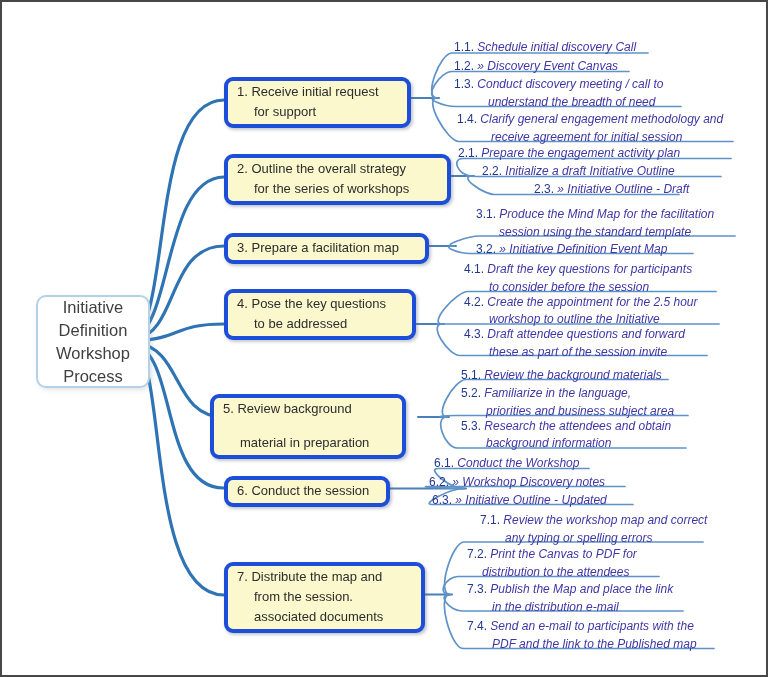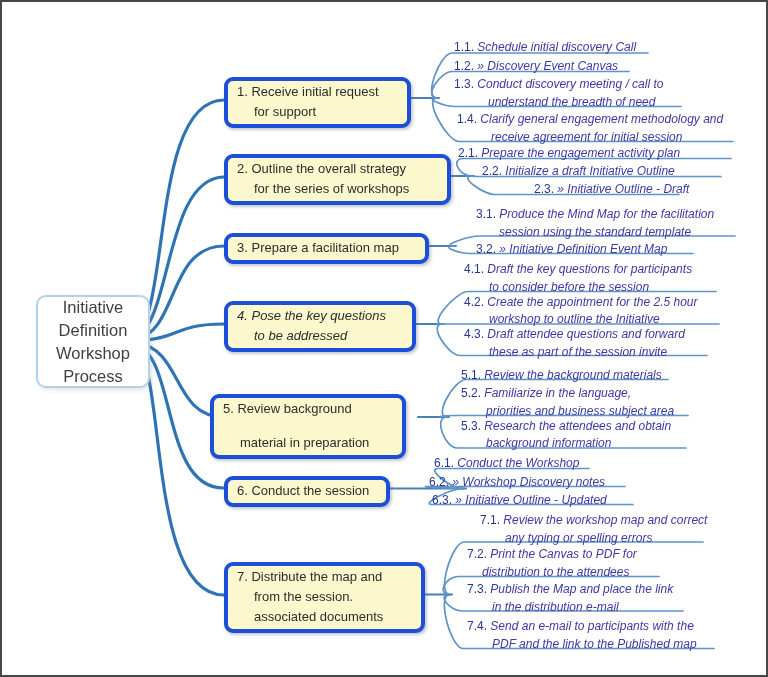--- a/index.html
+++ b/index.html
@@ -116,21 +116,21 @@
       <div class="topic" style="left: 222px; top: 231px; min-width: 205px; min-height: 27px;">
         <div class="bline"><span>3.</span> <span>Prepare a facilitation map</span></div>
       </div>
       <div class="item" style="left: 474px; top: 204px;">
         <div><span class="inum">3.1.</span> <span>Produce the Mind Map for the facilitation</span></div>
         <div style="margin-left: 23px;"><span>session using the standard template</span></div>
       </div>
       <div class="item" style="left: 474px; top: 238.5px;">
         <div><span class="inum">3.2.</span> <span>» Initiative Definition Event Map</span></div>
       </div>
-      <div class="topic" style="left: 222px; top: 299px; min-width: 192px; min-height: 46px; font-style: italic;">
+      <div class="topic" style="left: 222px; top: 287px; min-width: 192px; min-height: 46px;">
         <div class="bline"><span>4.</span> <span>Pose the key questions</span></div>
         <div class="bline b2"><span>to be addressed</span></div>
       </div>
       <div class="item" style="left: 462px; top: 259px;">
         <div><span class="inum">4.1.</span> <span>Draft the key questions for participants</span></div>
         <div style="margin-left: 25px;"><span>to consider before the session</span></div>
       </div>
       <div class="item" style="left: 462px; top: 291.5px;">
         <div><span class="inum">4.2.</span> <span>Create the appointment for the 2.5 hour</span></div>
         <div style="margin-left: 25px;"><span>workshop to outline the Initiative</span></div>

